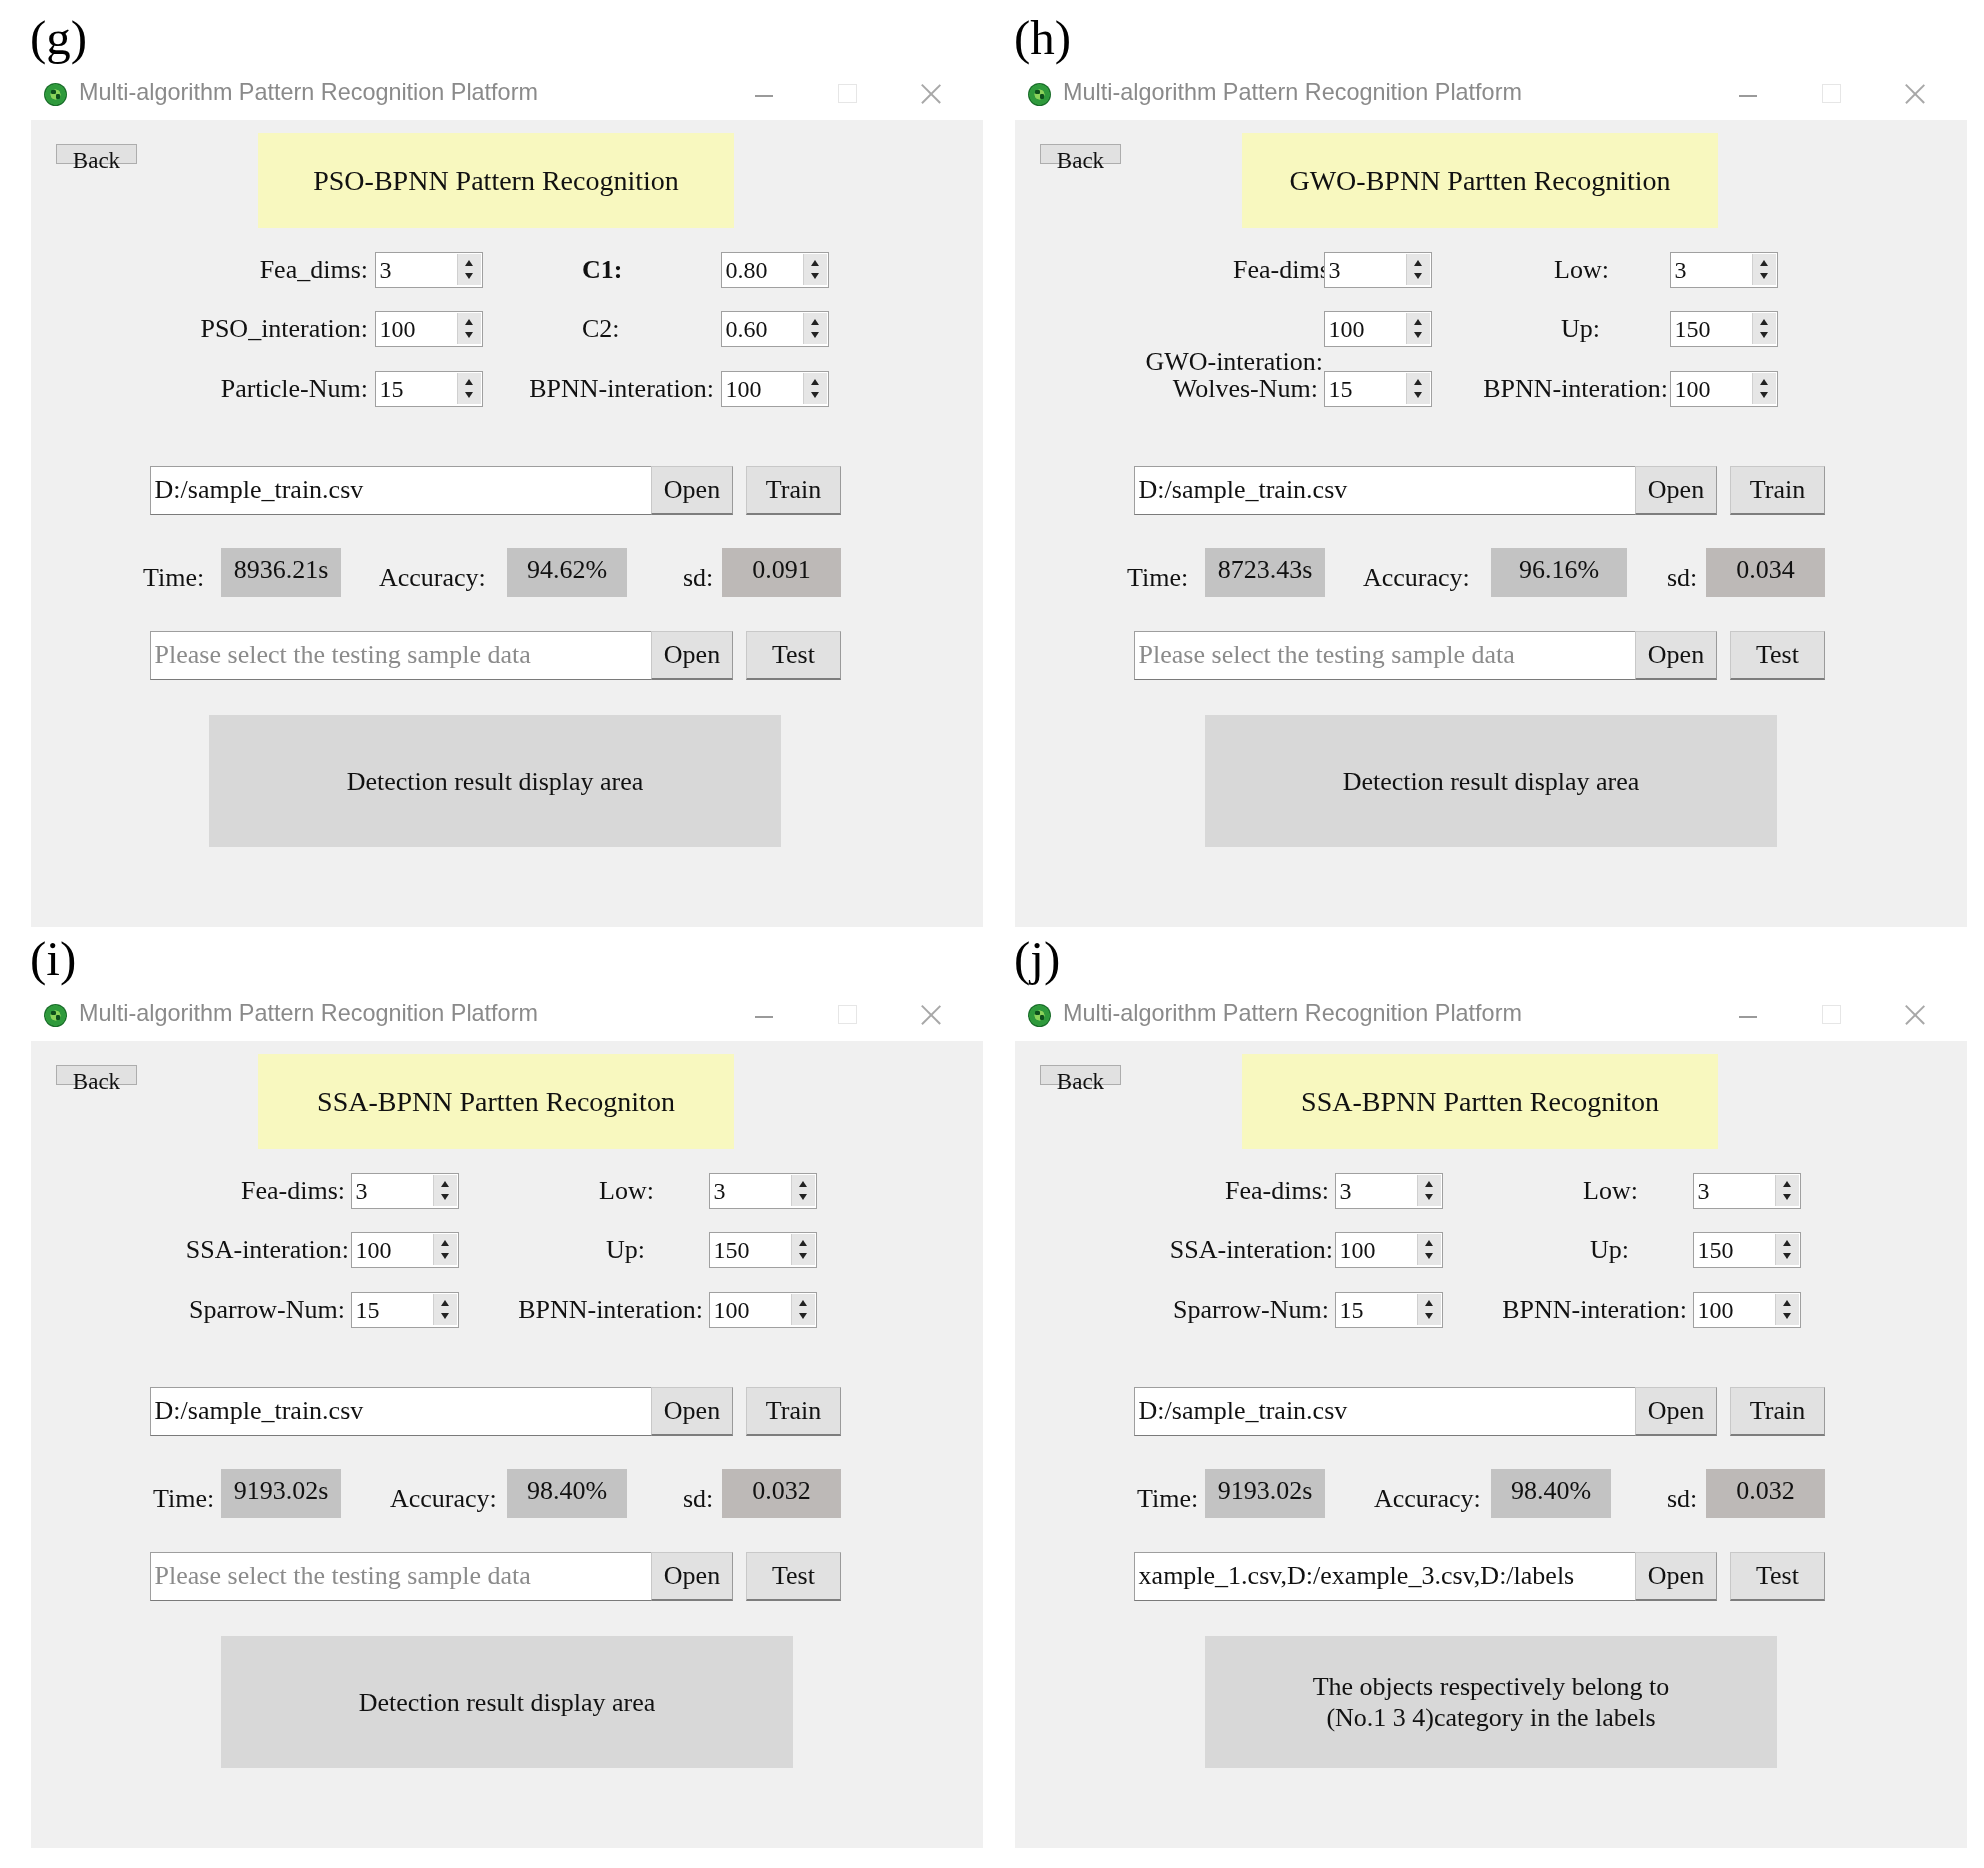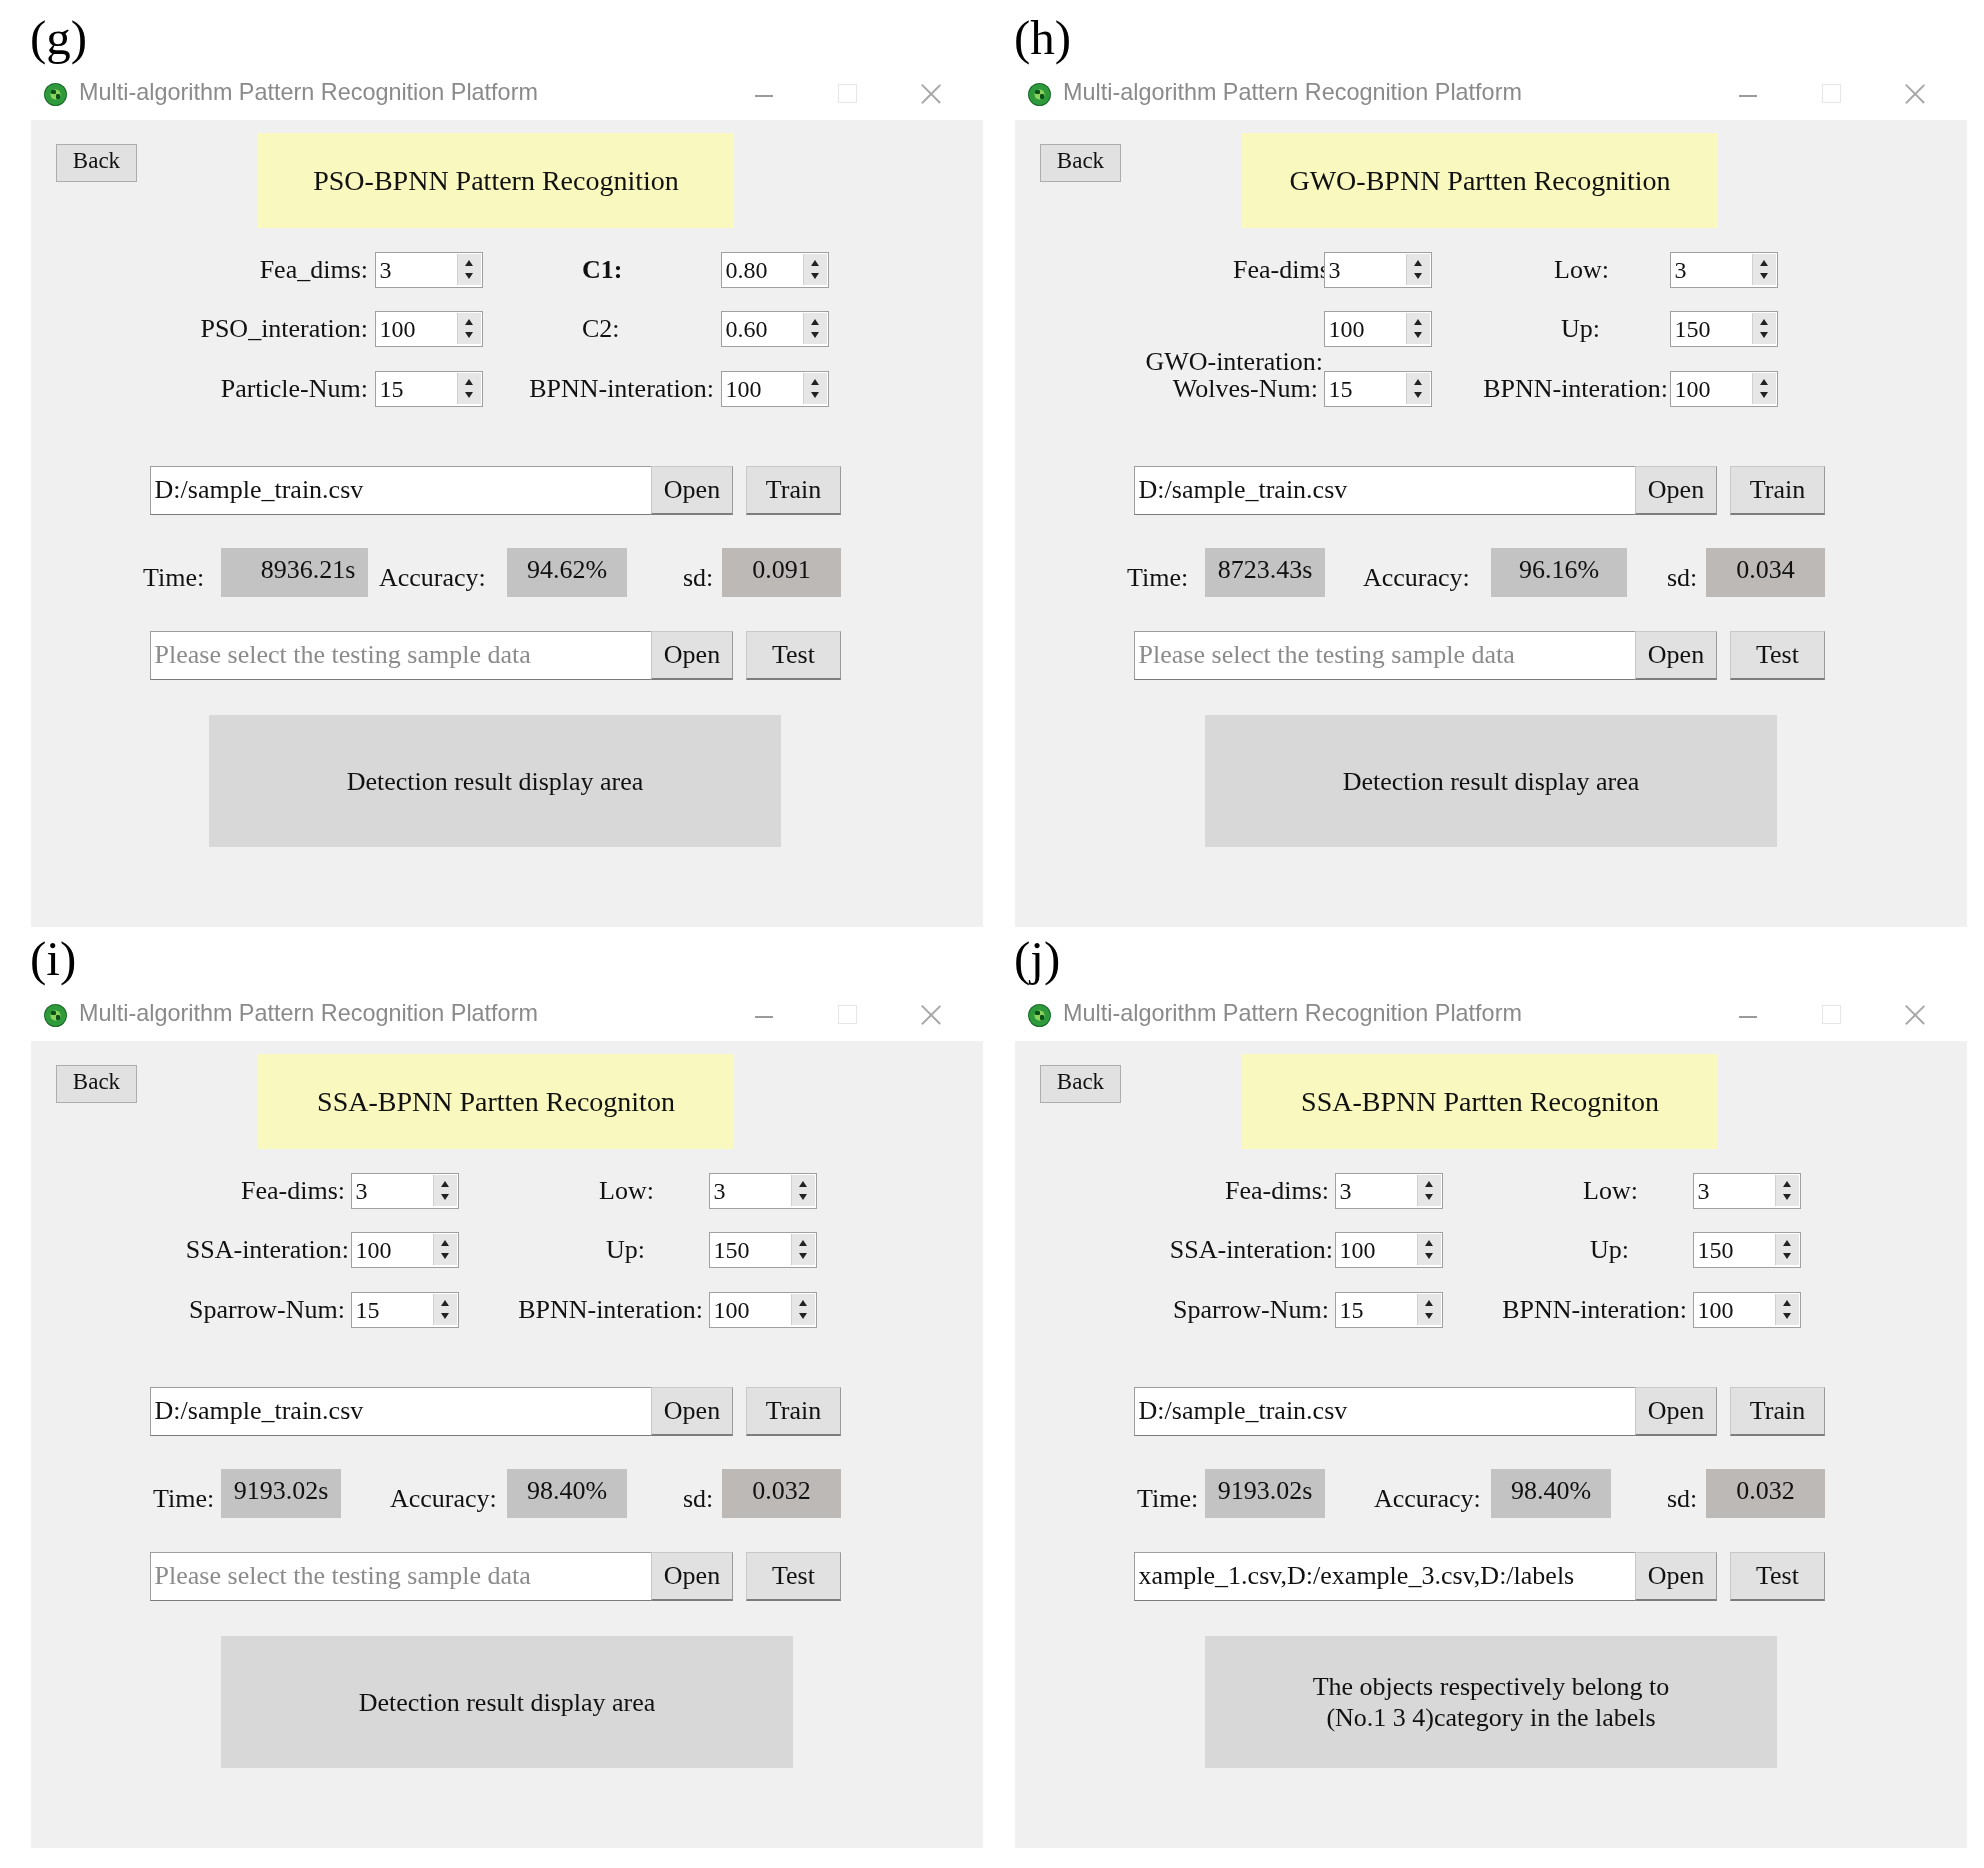--- a/index.html
+++ b/index.html
@@ -15,21 +15,21 @@
   .app-icon::before { left:6.6px; top:6.6px; } .app-icon::after { left:11.4px; top:11.4px; }
   .win-title { position:absolute; left:48px; top:8.4px; font-family:"Liberation Sans","DejaVu Sans",sans-serif;
                font-size:23.4px; color:#8a8a8a; white-space:nowrap; }
   .win-ctrl { position:absolute; top:8.4px; width:36px; height:30px; color:#b0b0b0; font-family:"DejaVu Sans",sans-serif; text-align:center; }
   .win-min { left:744px; } .win-min::before { content:""; position:absolute; left:10.8px; top:15.6px; width:18px; height:1.8px; background:#9a9a9a; }
   .win-max { left:827px; } .win-max::before { content:""; position:absolute; left:10.8px; top:4.8px; width:17px; height:17px; border:1.2px solid #e6e6e6; }
   .win-close { left:912px; }
   .win-close::before, .win-close::after { content:""; position:absolute; left:6px; top:13.2px; width:26.4px; height:1.8px; background:#a8a8a8; }
   .win-close::before { transform:rotate(45deg); } .win-close::after { transform:rotate(-45deg); }
   .win-body { position:absolute; left:31px; top:120px; width:952px; height:807px; background:#f0f0f0; }
-  .back-btn { position:absolute; left:25px; top:24px; width:81px; height:38px; background:#e1e1e1;
+  .back-btn { position:absolute; left:25px; top:24px; width:81px; height:20px; background:#e1e1e1;
               border:1.2px solid #adadad; box-sizing:border-box; font-size:23px; line-height:31px; text-align:center; }
   .title-box { position:absolute; left:227px; top:12.6px; width:476px; height:95px; background:#f8f8bf;
                font-size:28px; line-height:95px; text-align:center; white-space:nowrap; }
   .lbl { position:absolute; font-size:26px; line-height:36px; white-space:nowrap; text-align:right; }
   .spin { position:absolute; width:108px; height:36px; background:#fff; border:1.2px solid #a0a0a0; box-sizing:border-box; }
   .spin-val { position:absolute; left:3.6px; top:0; font-size:24px; line-height:34px; }
   .spin-arrows { position:absolute; right:1.2px; top:1.2px; width:23px; height:31px; background:#e6e6e6; border-left:0.6px solid #d0d0d0; }
   .arr-up, .arr-dn { position:absolute; left:7.2px; width:0; height:0; border-left:4.2px solid transparent; border-right:4.2px solid transparent; }
   .arr-up { top:5.4px; border-bottom:6px solid #222; }
   .arr-dn { top:18.6px; border-top:6px solid #222; }
@@ -109,21 +109,21 @@
           <i class="arr-up"></i>
           <i class="arr-dn"></i>
         </span>
     </div>
 
     <div class="file-input" style="left:119px;top:346px;width:502px;">D:/sample_train.csv</div>
     <div class="btn" style="left:620px;top:346px;width:82px;">Open</div>
     <div class="btn" style="left:715px;top:346px;width:95px;">Train</div>
 
     <div class="stat-lbl" style="left:112px;top:440px;">Time:</div>
-    <div class="stat-box" style="left:190px;top:428px;width:120px;padding-left:27px;">8936.21s</div>
+    <div class="stat-box" style="left:190px;top:428px;width:120px;">8936.21s</div>
     <div class="stat-lbl" style="left:348px;top:440px;">Accuracy:</div>
     <div class="stat-box" style="left:476px;top:428px;width:120px;">94.62%</div>
     <div class="stat-lbl" style="left:652px;top:440px;">sd:</div>
     <div class="stat-box sd" style="left:691px;top:428px;width:119px;">0.091</div>
 
     <div class="file-input placeholder" style="left:119px;top:511px;width:502px;">Please select the testing sample data</div>
     <div class="btn" style="left:620px;top:511px;width:82px;">Open</div>
     <div class="btn" style="left:715px;top:511px;width:95px;">Test</div>
 
     <div class="result" style="left:178px;">Detection result display area</div>

